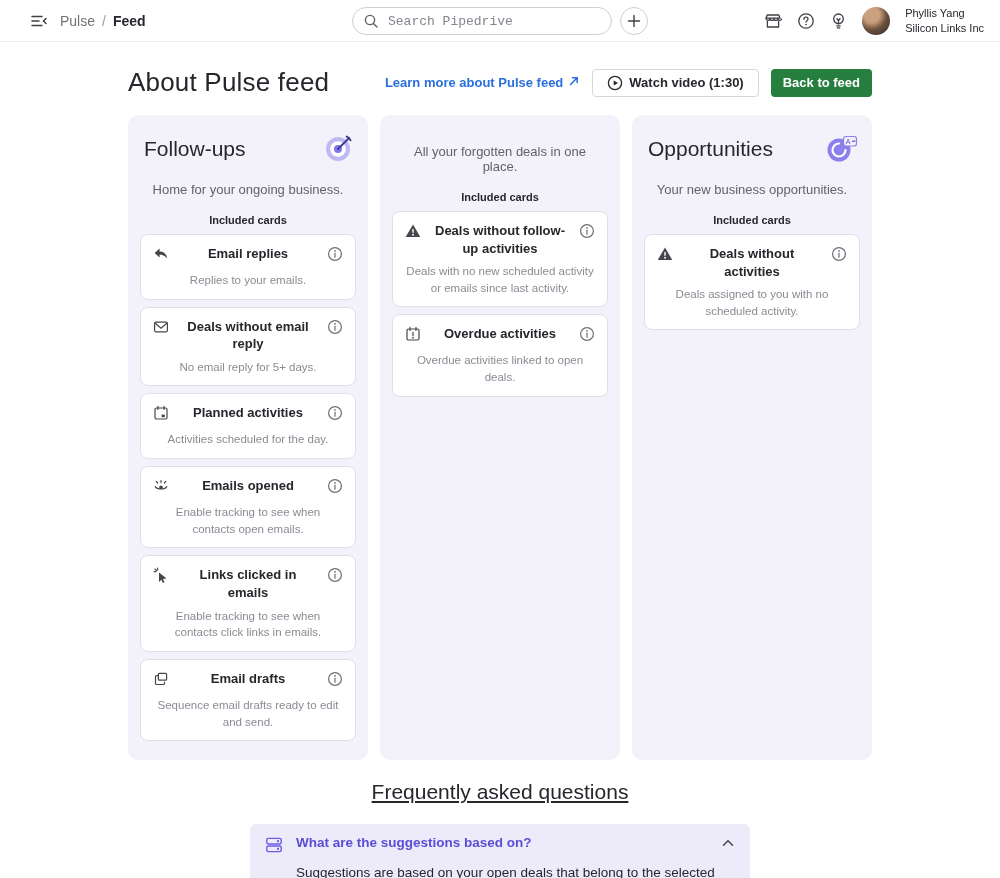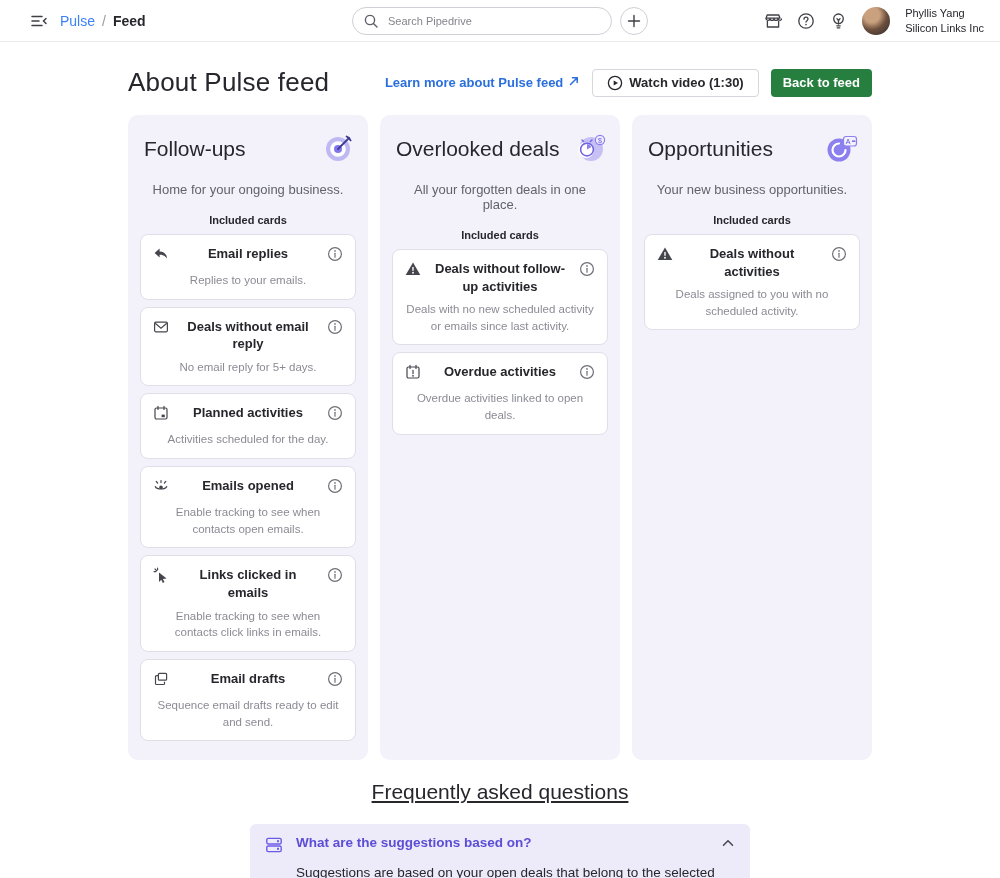--- a/index.html
+++ b/index.html
@@ -7,30 +7,30 @@
   body {
     width:1000px; height:878px; overflow:hidden;
     background:#fff; color:#26262c;
     font-family:"Liberation Sans", sans-serif;
   }
   
   .topbar{ position:relative; height:42px; display:flex; align-items:center;
     padding:0 16px 0 30px; border-bottom:1px solid #e9e9ee; }
   .collapse-btn{ display:flex; align-items:center; color:#3f3f46; margin-right:12px; cursor:pointer;}
   .crumb{ font-size:14px; display:flex; align-items:center; }
-  .crumb .app{ color:#3b82f6; cursor:pointer; }
+  .crumb .app{ color:#737373; cursor:pointer; }
   .crumb .sep{ color:#9a9aa2; margin:0 7px; }
   .crumb .page{ font-weight:700; cursor:pointer; }
   .topbar-center{ position:absolute; left:50%; top:7px; transform:translateX(-50%);
     display:flex; align-items:center; gap:8px; }
   .search{ width:260px; height:28px; border:1px solid #cfcfd6; border-radius:14px;
     display:flex; align-items:center; padding:0 10px; gap:7px; background:#fff; }
   .search svg{ flex:none; color:#5f5f68; }
-  .search input{ border:none; outline:none; width:100%; font-size:11px; background:transparent;
-    font-family:Liberation Sans, sans-serif; color:#3f3f46; }
+  .search input{ border:none; outline:none; width:100%; font-size:13px; background:transparent;
+    font-family:Liberation Mono, monospace; color:#3f3f46; }
   .search input::placeholder{ color:#84848d; }
   .plus-btn{ width:28px; height:28px; border:1px solid #cfcfd6; border-radius:50%; background:#fff;
     display:flex; align-items:center; justify-content:center; color:#3f3f46; cursor:pointer; }
   .topbar-right{ margin-left:auto; display:flex; align-items:center; gap:15px; }
   .icon-btn{ color:#3f3f46; display:flex; cursor:pointer; }
   .avatar{ width:28px; height:28px; border-radius:50%; flex:none;
     background:radial-gradient(circle at 35% 28%, #caa17e 0 28%, #6b4f3c 55%, #2d2830 100%); }
   .user-meta{ font-size:11px; line-height:1.35; color:#26262c; }
   
   .container{ width:744px; margin:0 auto; }
@@ -274,32 +274,20 @@
           <circle cx="8" cy="4.9" r="0.85" fill="currentColor" stroke="none"></circle>
         </svg>
       </span>
     </div>
     <p class="card-desc">Sequence email drafts ready to edit and send.</p>
   </div>
 </div>
   </section>
 
   <section class="column">
-    <div class="col-head">
-      <h2 class="col-title">Overlooked deals</h2>
-      <span class="col-icon"><svg width="32" height="30" viewBox="0 0 32 30">
-              <circle cx="17" cy="16" r="12" fill="#c6c0f5"></circle>
-              <circle cx="12" cy="17" r="8" fill="#fff"></circle>
-              <circle cx="13" cy="16.5" r="6.4" fill="none" stroke="#7166e0" stroke-width="1.6"></circle>
-              <path d="M13 16.5V11A5.5 5.5 0 0 1 17.4 14Z" fill="#8c80ee"></path>
-              <path d="M9.6 8.6 8 7M16.4 8.6 18 7" stroke="#7166e0" stroke-width="1.4" stroke-linecap="round"></path>
-              <circle cx="26" cy="7" r="4.6" fill="#efedfc" stroke="#8c80ee" stroke-width="1.2"></circle>
-              <text x="26" y="9.6" font-size="7" text-anchor="middle" fill="#6a5ce8" font-family="sans-serif">$</text>
-            </svg></span>
-    </div>
     <p class="col-sub">All your forgotten deals in one place.</p>
     <div class="included">Included cards</div>
     <div class="cards">
   <div class="card">
     <div class="card-head">
       <span class="card-ic"><svg width="16" height="16" viewBox="0 0 16 16">
                   <path d="M8 1.6 15.3 14H.7Z" fill="currentColor"></path>
                   <rect x="7.3" y="5.8" width="1.4" height="4.2" rx="0.7" fill="#fff"></rect>
                   <circle cx="8" cy="11.8" r="0.95" fill="#fff"></circle>
                 </svg></span>

